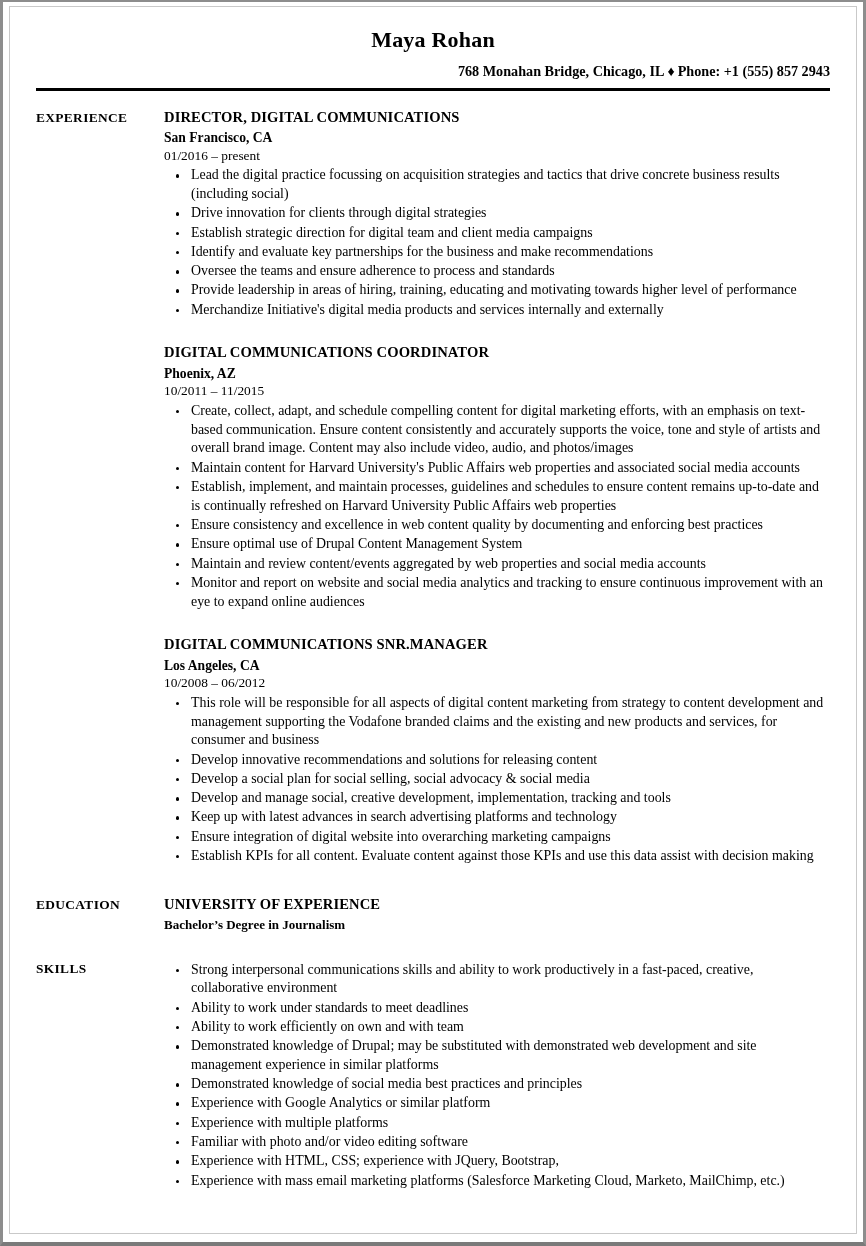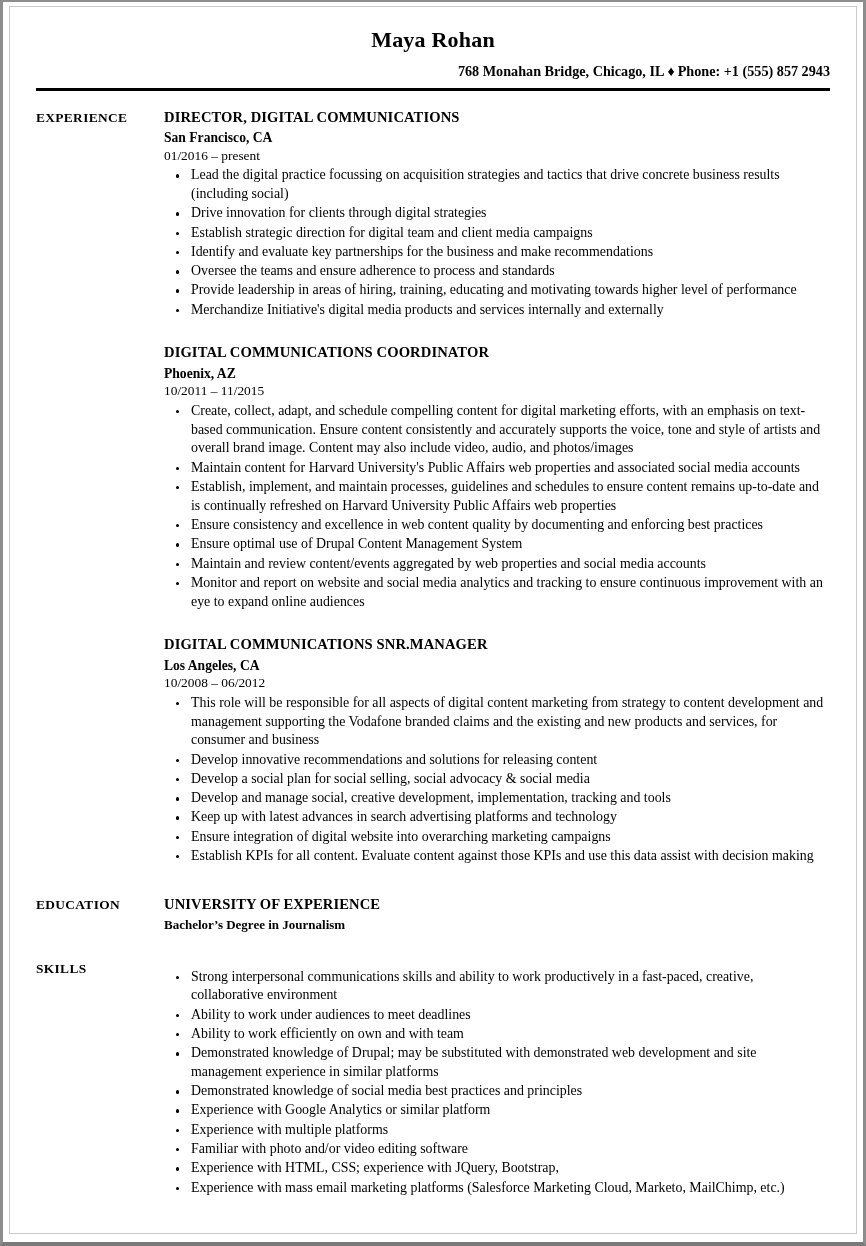--- a/index.html
+++ b/index.html
@@ -147,21 +147,21 @@
     line-height: 1.2;
     letter-spacing: 0.1px;
   }
   .edu-degree {
     font-weight: bold;
     font-size: 13px;
     line-height: 1.3;
     margin-top: 3px;
   }
 
-  .sec-skills ul.bullets { margin-top: 8px; }
+  .sec-skills ul.bullets { margin-top: 1px; }
 </style>
 </head>
 <body>
 
 <div class="page-frame">
 <div class="page-inner">
 <div class="sheet">
 
   <div>
     <div class="hdr-name">Maya Rohan</div>
@@ -231,21 +231,21 @@
         <div class="edu-degree">Bachelor’s Degree in Journalism</div>
       </div>
     </div>
   </div>
 
   <div class="section sec-skills">
     <div class="sec-label">SKILLS</div>
     <div class="sec-body">
       <ul class="bullets">
         <li>Strong interpersonal communications skills and ability to work productively in a fast-paced, creative, collaborative environment</li>
-        <li>Ability to work under audiences to meet deadlines</li>
+        <li>Ability to work under standards to meet deadlines</li>
         <li>Ability to work efficiently on own and with team</li>
         <li>Demonstrated knowledge of Drupal; may be substituted with demonstrated web development and site management experience in similar platforms</li>
         <li>Demonstrated knowledge of social media best practices and principles</li>
         <li>Experience with Google Analytics or similar platform</li>
         <li>Experience with multiple platforms</li>
         <li>Familiar with photo and/or video editing software</li>
         <li>Experience with HTML, CSS; experience with JQuery, Bootstrap,</li>
         <li>Experience with mass email marketing platforms (Salesforce Marketing Cloud, Marketo, MailChimp, etc.)</li>
       </ul>
     </div>

